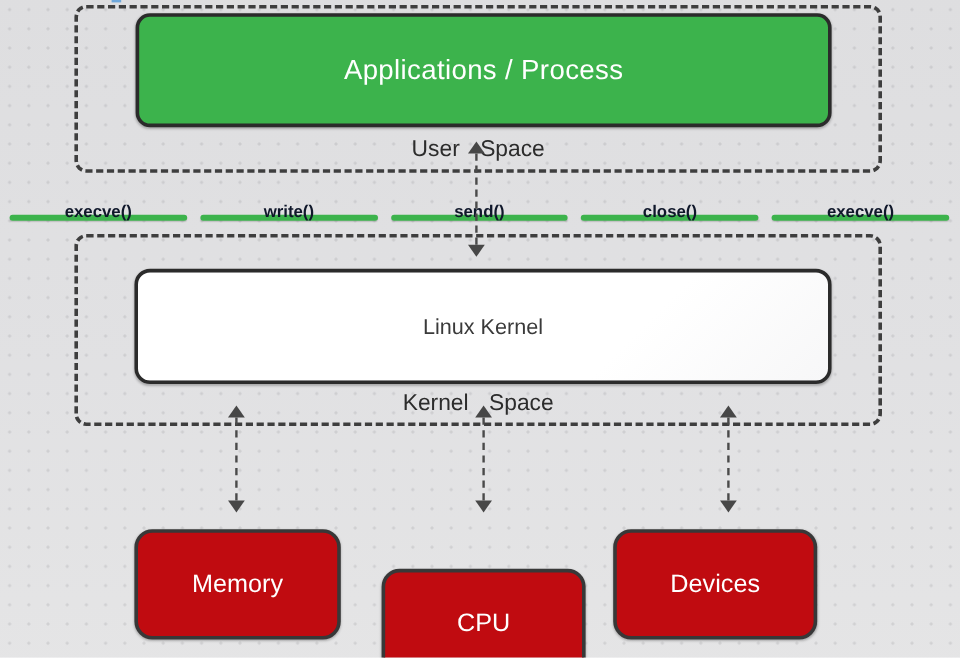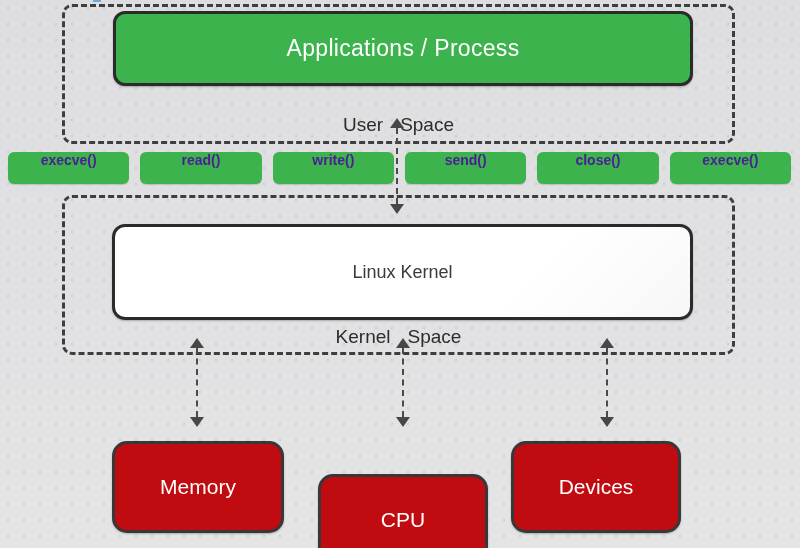--- a/index.html
+++ b/index.html
@@ -28,21 +28,21 @@
   .kernel-space-box{ left:62px;  top:195px; width:673px; height:160px; }
 
   
   .solid-box {
     display:flex; align-items:center; justify-content:center;
     border:3px solid #2b2b2b;
     color:#ffffff;
     box-shadow:0 1px 2px rgba(0,0,0,0.25);
   }
   .app-box {
-    left:113px; top:11px; width:580px; height:75px;
+    left:113px; top:11px; width:580px; height:95px;
     background:#3cb34c; border-radius:12px;
     font-size:23px; letter-spacing:0.3px;
   }
   .kernel-box {
     left:112px; top:224px; width:581px; height:96px;
     background:linear-gradient(135deg,#ffffff 70%,#f7f7f8 100%);
     border-radius:13px; color:#3a3a3a; font-size:18px;
   }
   .hw-box {
     top:441px; height:92px;
@@ -89,24 +89,25 @@
   .arrow-cpu         { left:395px; top:338px; height:89px; z-index:5; }
   .arrow-devices     { left:599px; top:338px; height:89px; z-index:5; }
 
   
   .syscall-row {
     left:8px; top:152px; width:783px; height:32px;
     display:flex; gap:11px;
   }
   .syscall-btn {
     flex:1;
-    display:flex; align-items:flex-start; justify-content:center;
+    display:flex; align-items:flex-end; justify-content:center;
     background:#3cb34c; border-radius:6px;
-    color:#4c1d95; font-size:14px; font-weight:bold;
+    color:#0f172a; font-size:14px; font-weight:bold;
     box-shadow:0 1px 1px rgba(0,0,0,0.15);
+    margin-top:27px;
   }
 
   
   .blue-dash { left:93px; top:0; width:8px; height:2px; background:#6fa8dc; }
 </style>
 </head>
 <body>
 
 <div class="canvas">
 
@@ -125,23 +126,20 @@
 
   <div class="abs varrow arrow-user-kernel">
     <div class="head-up"></div>
     <div class="shaft"></div>
     <div class="head-down"></div>
   </div>
 
   <div class="abs syscall-row">
     <div class="syscall-btn">
       <span>execve()</span>
-    </div>
-    <div class="syscall-btn">
-      <span>read()</span>
     </div>
     <div class="syscall-btn">
       <span>write()</span>
     </div>
     <div class="syscall-btn">
       <span>send()</span>
     </div>
     <div class="syscall-btn">
       <span>close()</span>
     </div>

